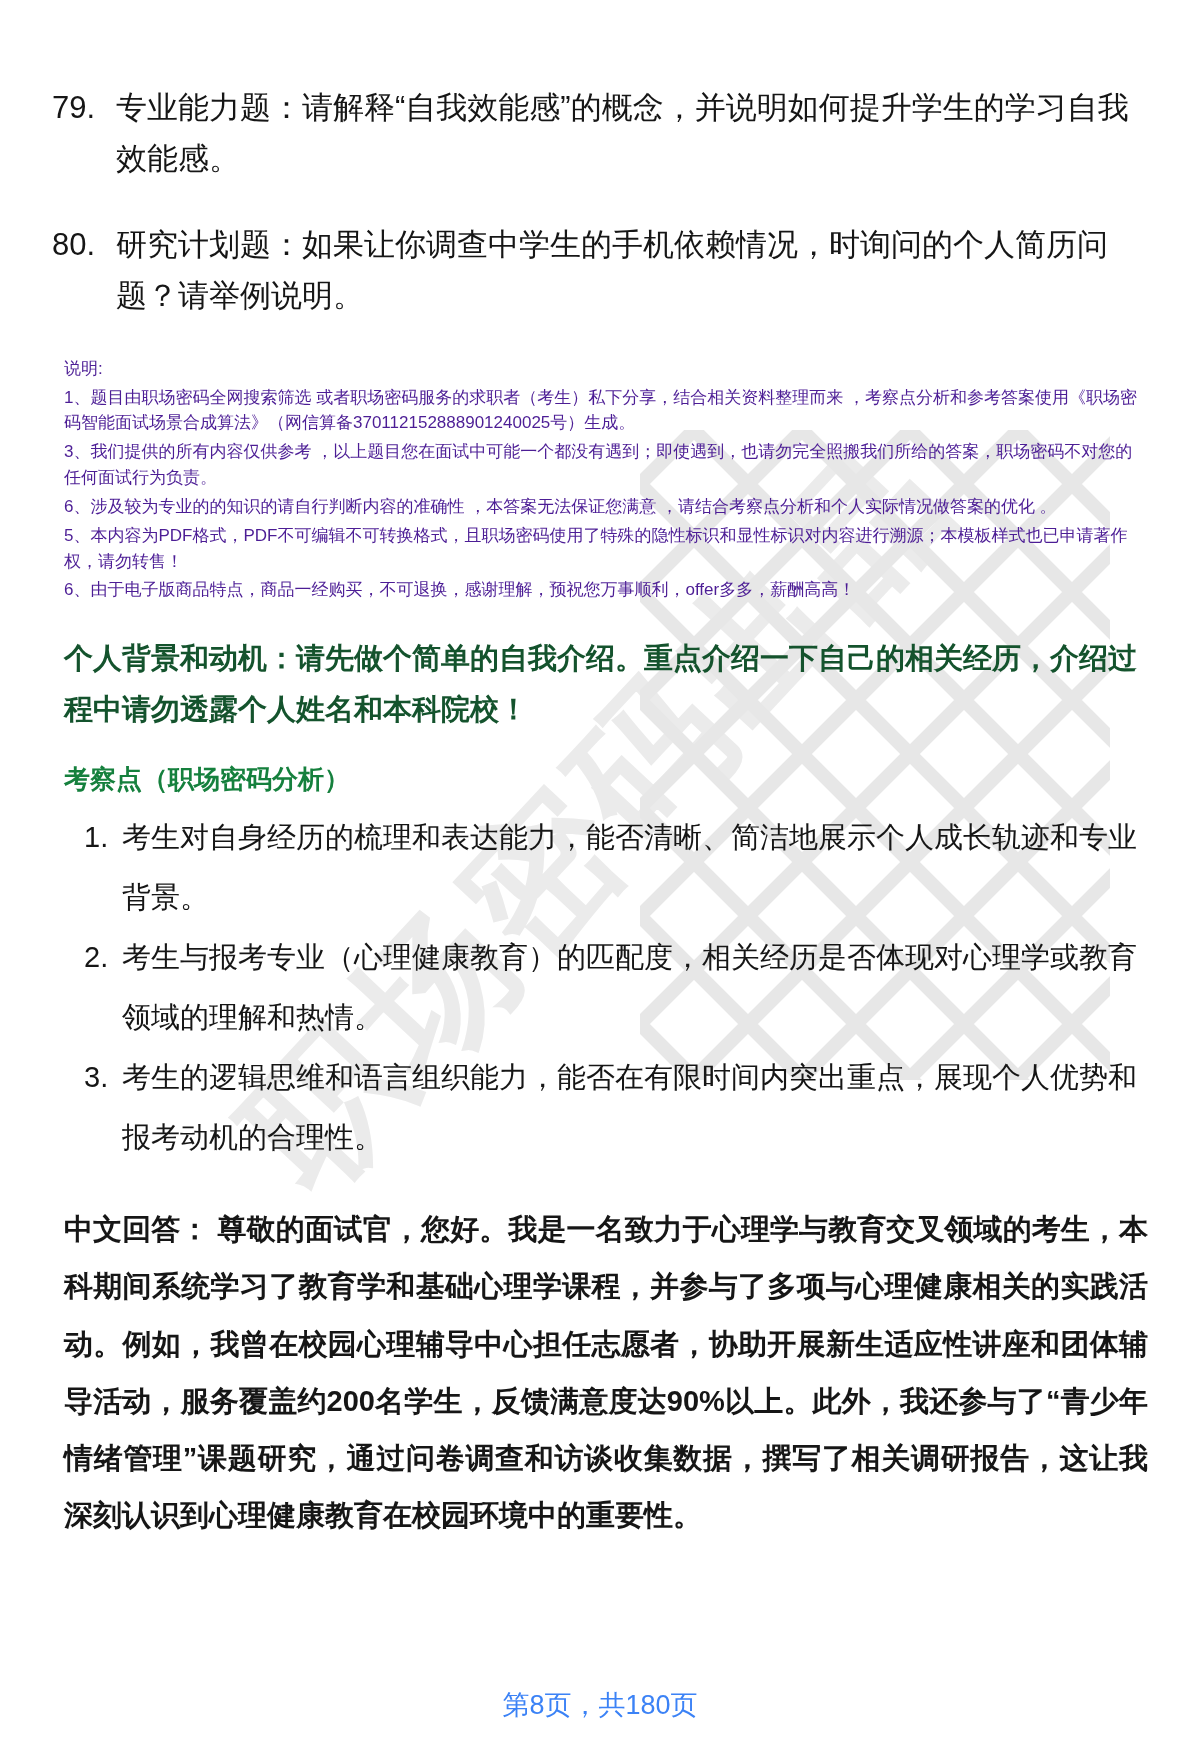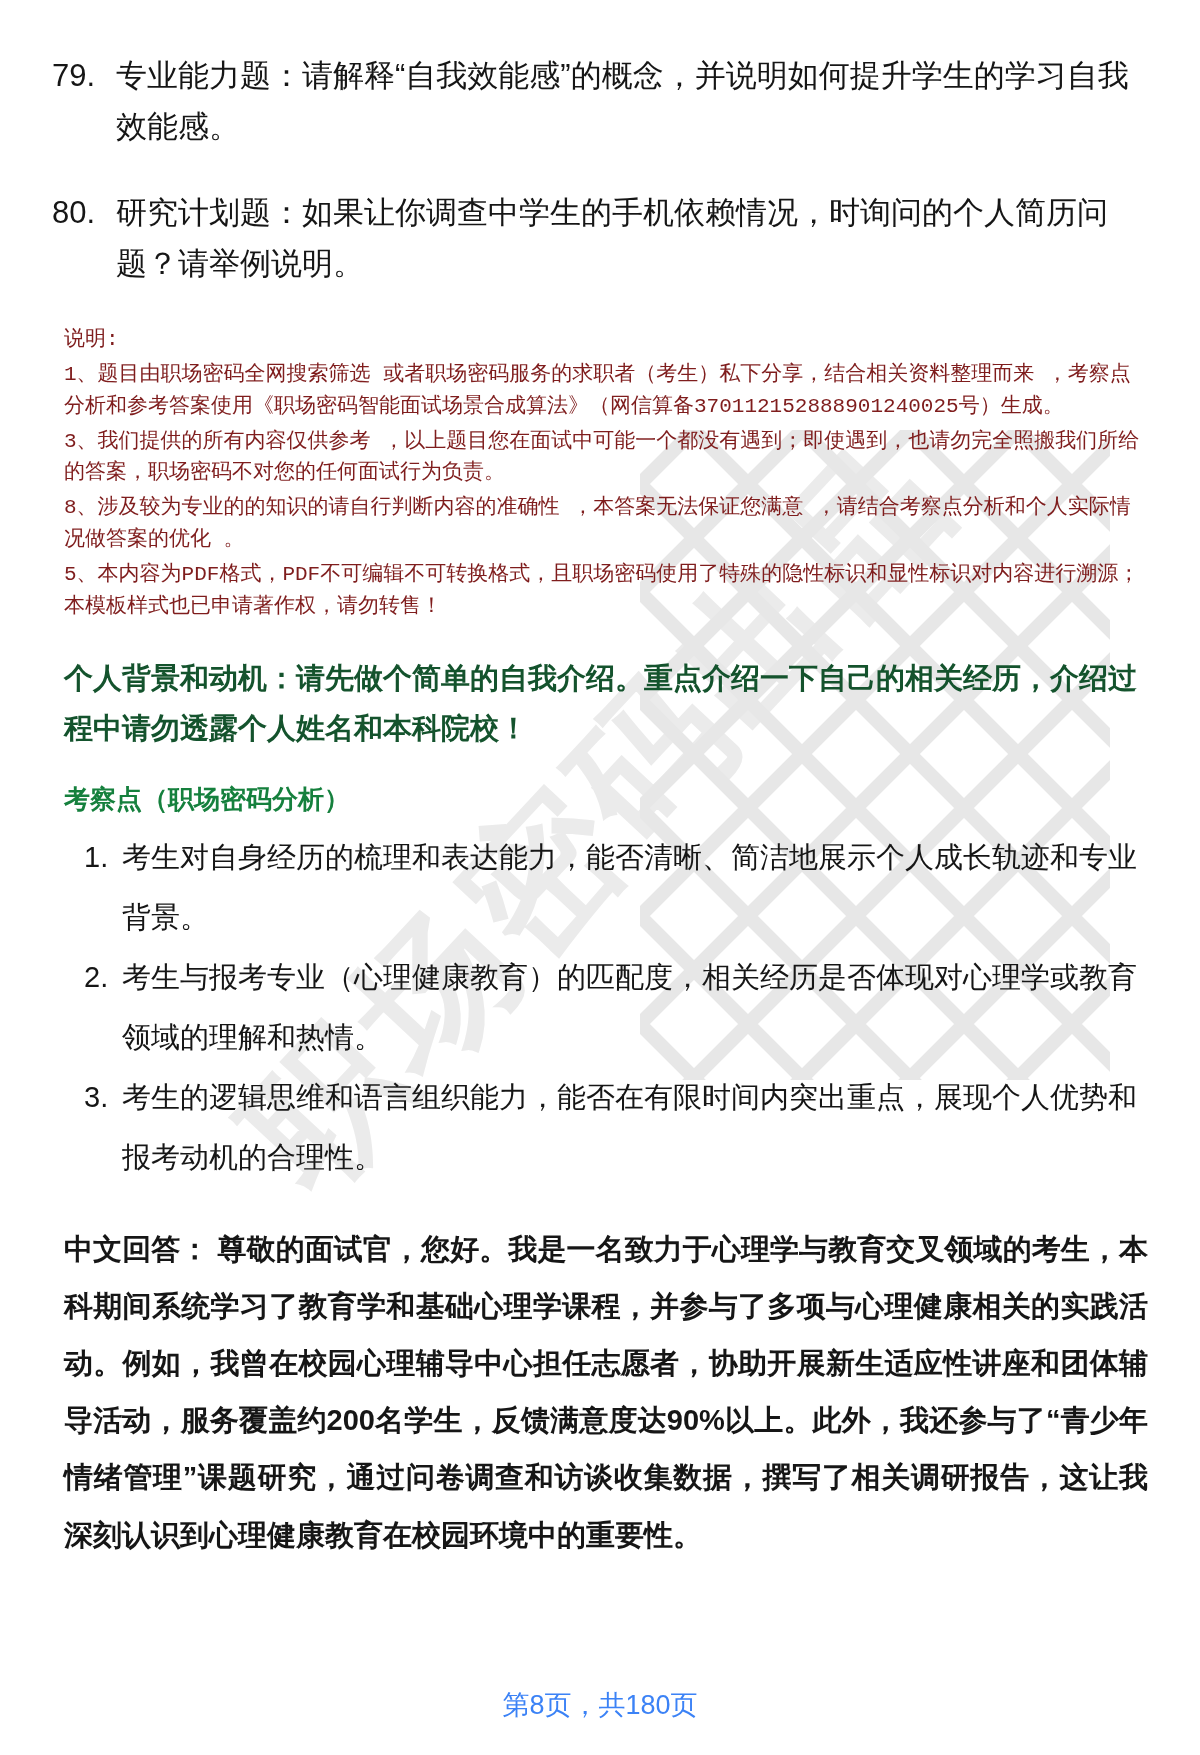--- a/index.html
+++ b/index.html
@@ -36,38 +36,38 @@
     top: 430px;
     z-index: 0;
     pointer-events: none;
   }
 
   
   .content {
     position: relative;
     z-index: 1;
     padding: 50px 52px 0 64px;
+    margin-top: 32px;
   }
 
   .question-list { margin-left: -12px; }
   .question {
     display: flex;
     font-size: 31px;
     line-height: 1.66;
     margin-bottom: 34px;
   }
   .question .q-num { width: 64px; flex-shrink: 0; }
   .question .q-text { flex: 1; }
 
   .notice {
     margin-top: 24px;
-    font-size: 21px;
+    font-size: 17px;
     line-height: 1.52;
-    color: #7f1d1d;
-    font-family: Liberation Mono, monospace;
+    color: #4c1d95;
   }
   .notice p { margin: 0 0 3px 0; }
 
   .red-note {
     margin-top: 30px;
     font-size: 29px;
     font-weight: bold;
     line-height: 1.74;
     color: #14532d;
   }
@@ -132,22 +132,23 @@
       <div class="question">
         <span class="q-num">80.</span>
         <span class="q-text">研究计划题：如果让你调查中学生的手机依赖情况，时询问的个人简历问题？请举例说明。</span>
       </div>
     </div>
 
     <div class="notice">
       <p>说明:</p>
       <p>1、题目由职场密码全网搜索筛选 或者职场密码服务的求职者（考生）私下分享，结合相关资料整理而来 ，考察点分析和参考答案使用《职场密码智能面试场景合成算法》（网信算备370112152888901240025号）生成。</p>
       <p>3、我们提供的所有内容仅供参考 ，以上题目您在面试中可能一个都没有遇到；即使遇到，也请勿完全照搬我们所给的答案，职场密码不对您的任何面试行为负责。</p>
-      <p>8、涉及较为专业的的知识的请自行判断内容的准确性 ，本答案无法保证您满意 ，请结合考察点分析和个人实际情况做答案的优化 。</p>
+      <p>6、涉及较为专业的的知识的请自行判断内容的准确性 ，本答案无法保证您满意 ，请结合考察点分析和个人实际情况做答案的优化 。</p>
       <p>5、本内容为PDF格式，PDF不可编辑不可转换格式，且职场密码使用了特殊的隐性标识和显性标识对内容进行溯源；本模板样式也已申请著作权，请勿转售！</p>
+      <p>6、由于电子版商品特点，商品一经购买，不可退换，感谢理解，预祝您万事顺利，offer多多，薪酬高高！</p>
     </div>
 
     <div class="red-note">个人背景和动机：请先做个简单的自我介绍。重点介绍一下自己的相关经历，介绍过程中请勿透露个人姓名和本科院校！</div>
 
     <div class="analysis-heading">考察点（职场密码分析）</div>
 
     <div class="analysis-list">
       <div class="analysis-item">
         <span class="a-num">1.</span>
         <span class="a-text">考生对自身经历的梳理和表达能力，能否清晰、简洁地展示个人成长轨迹和专业背景。</span>

